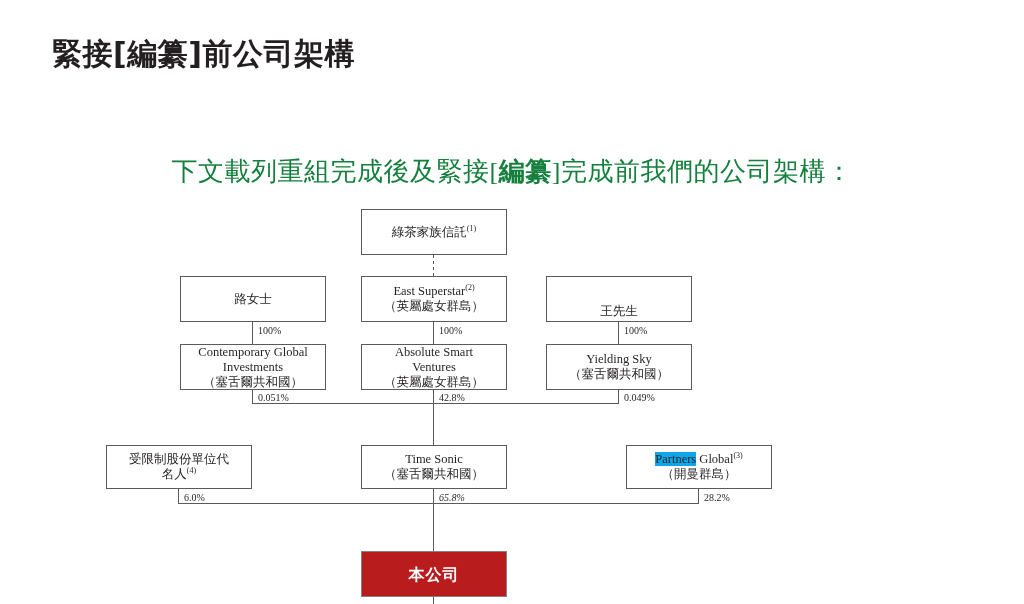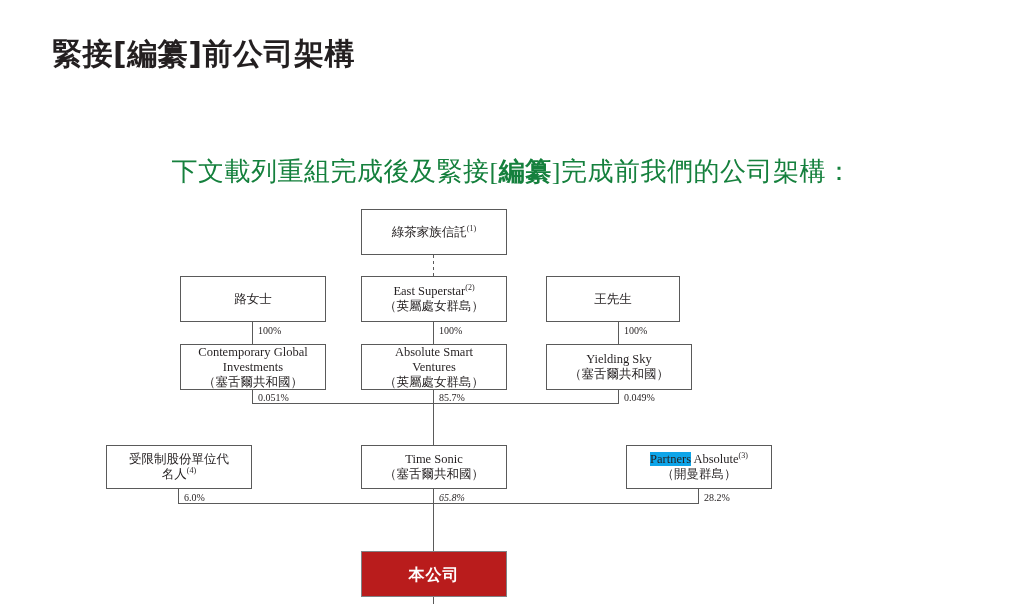--- a/index.html
+++ b/index.html
@@ -151,54 +151,54 @@
   </div>
 
   <div class="node" style="left:180px; top:276px; width:146px; height:46px;">
     <span class="node-text">路女士</span>
   </div>
 
   <div class="node" style="left:361px; top:276px; width:146px; height:46px;">
     <span class="node-text"><span>East Superstar</span><sup>(2)</sup><span class="line2">（英屬處女群島）</span></span>
   </div>
 
-  <div class="node" style="left:546px; top:276px; width:134px; height:46px;">
+  <div class="node" style="left:546px; top:276px; width:146px; height:46px;align-items:flex-end;">
     <span class="node-text">王先生</span>
   </div>
 
   <span class="pct" style="left:258px; top:324px;">100%</span>
   <span class="pct" style="left:439px; top:324px;">100%</span>
   <span class="pct" style="left:624px; top:324px;">100%</span>
 
   <div class="node" style="left:180px; top:344px; width:146px; height:46px;">
     <span class="node-text"><span>Contemporary Global</span><span class="line2">Investments</span><span class="line2">（塞舌爾共和國）</span></span>
   </div>
 
   <div class="node" style="left:361px; top:344px; width:146px; height:46px;">
     <span class="node-text"><span>Absolute Smart Ventures</span><span class="line2">（英屬處女群島）</span></span>
   </div>
 
   <div class="node" style="left:546px; top:344px; width:146px; height:46px;">
     <span class="node-text"><span>Yielding Sky</span><span class="line2">（塞舌爾共和國）</span></span>
   </div>
 
   <span class="pct" style="left:258px; top:391px;">0.051%</span>
-  <span class="pct" style="left:439px; top:391px;">85.7%</span>
+  <span class="pct" style="left:439px; top:391px;">42.8%</span>
   <span class="pct" style="left:624px; top:391px;">0.049%</span>
 
   <div class="node" style="left:106px; top:445px; width:146px; height:44px;">
     <span class="node-text"><span>受限制股份單位代名人</span><sup>(4)</sup></span>
   </div>
 
   <div class="node" style="left:361px; top:445px; width:146px; height:44px;">
     <span class="node-text"><span>Time Sonic</span><span class="line2">（塞舌爾共和國）</span></span>
   </div>
 
   <div class="node" style="left:626px; top:445px; width:146px; height:44px;">
-    <span class="node-text"><span class="hl">Partners</span><span> Absolute</span><sup>(3)</sup><span class="line2">（開曼群島）</span></span>
+    <span class="node-text"><span class="hl">Partners</span><span> Global</span><sup>(3)</sup><span class="line2">（開曼群島）</span></span>
   </div>
 
   <span class="pct" style="left:184px; top:491px;">6.0%</span>
   <span class="pct" style="left:439px; top:491px;font-style:italic;">65.8%</span>
   <span class="pct" style="left:704px; top:491px;">28.2%</span>
 
   <div class="node company" style="left:361px; top:551px; width:146px; height:46px;">
     <span class="node-text">本公司</span>
   </div>
 

